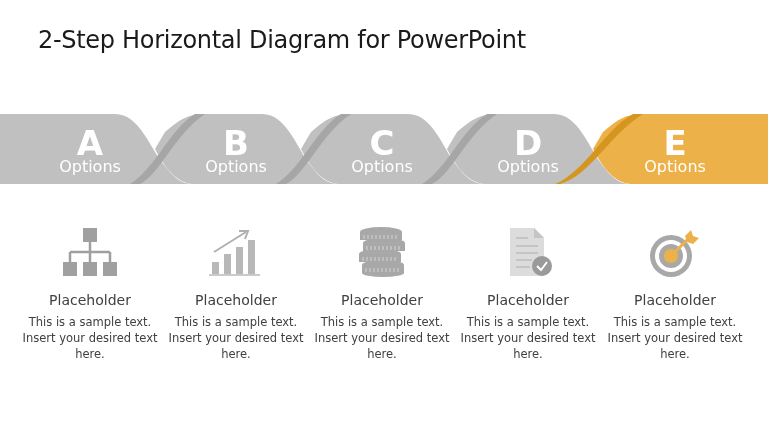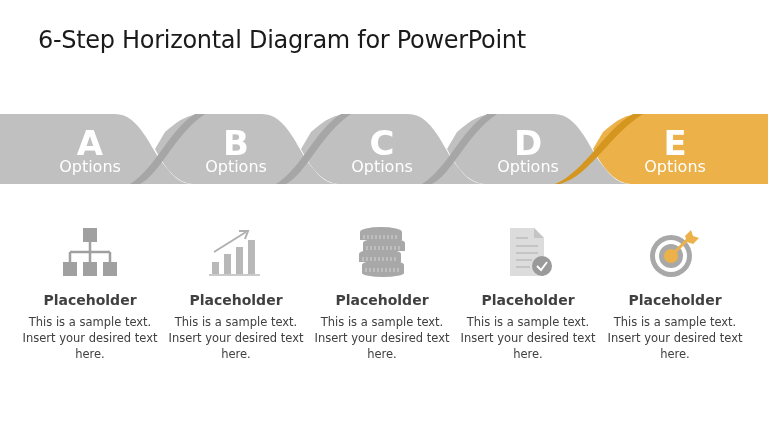--- a/index.html
+++ b/index.html
@@ -4,27 +4,27 @@
 <style>
   html,body{margin:0;padding:0;}
   body{width:768px;height:432px;background:#ffffff;position:relative;overflow:hidden;font-family:"Liberation Sans",sans-serif;}
   .title{position:absolute;left:38px;top:26px;font-size:24px;color:#1a1a1a;font-family:"DejaVu Sans",sans-serif;letter-spacing:-0.3px;}
   .band{position:absolute;left:0;top:114px;width:768px;height:70px;}
   .step-label{position:absolute;top:114px;width:146px;text-align:center;color:#fff;}
   .step-letter{display:block;font-family:"DejaVu Sans",sans-serif;font-weight:bold;font-size:34px;line-height:38px;margin-top:10px;}
   .step-sub{display:block;font-family:"DejaVu Sans",sans-serif;font-size:16px;line-height:14px;margin-top:-2px;}
   .col{position:absolute;top:222px;width:146px;text-align:center;}
   .icon{height:60px;display:flex;justify-content:center;align-items:center;}
-  .ph{font-family:"DejaVu Sans",sans-serif;font-weight:bold;font-size:14px;color:#404040;margin-top:10px;}
+  .ph{font-family:"DejaVu Sans",sans-serif;font-weight:normal;font-size:14px;color:#404040;margin-top:10px;}
   .desc{font-family:"DejaVu Sans",sans-serif;font-size:11.5px;color:#404040;line-height:16px;margin-top:6px;}
 </style>
 </head>
 <body>
 
-<div class="title">6-Step Horizontal Diagram for PowerPoint</div>
+<div class="title">2-Step Horizontal Diagram for PowerPoint</div>
 
 <svg class="band" viewBox="0 0 768 70" width="768" height="70">
 
   <path d="M0,0 H115 C140,0 150,35 165,52 C175,64 180,70 195,70 H0 Z" fill="#c0c0c0"></path>
   <path d="M165,18 C180,5 188,0 205,0 H262 C287,0 297,35 311,52 C321,64 326,70 341,70 H195 C180,70 168,60 155,35 Z" fill="#c0c0c0"></path>
   <path d="M311,18 C326,5 334,0 351,0 H408 C433,0 443,35 457,52 C467,64 472,70 487,70 H341 C326,70 314,60 301,35 Z" fill="#c0c0c0"></path>
   <path d="M457,18 C472,5 480,0 497,0 H554 C579,0 589,35 603,52 C613,64 618,70 633,70 H487 C472,70 460,60 447,35 Z" fill="#c0c0c0"></path>
 
   <path d="M140,70 C160,60 175,20 205,0 H195 C170,15 155,55 130,70 Z" fill="#a6a6a6"></path>
   <path d="M286,70 C306,60 321,20 351,0 H341 C316,15 301,55 276,70 Z" fill="#a6a6a6"></path>

